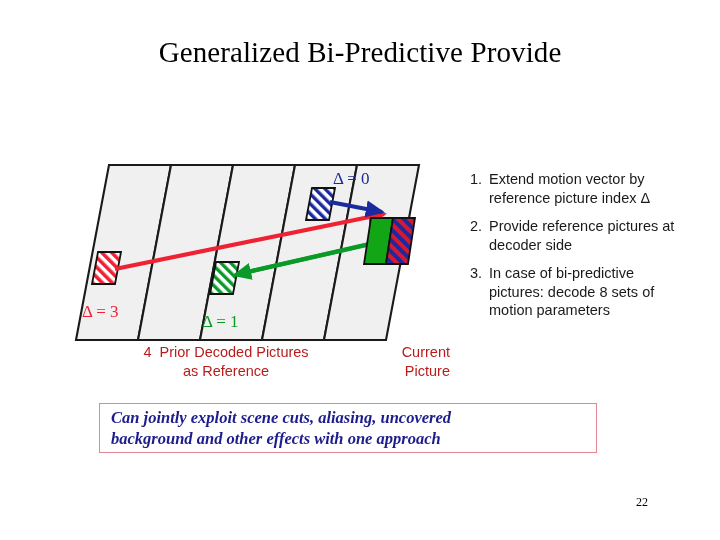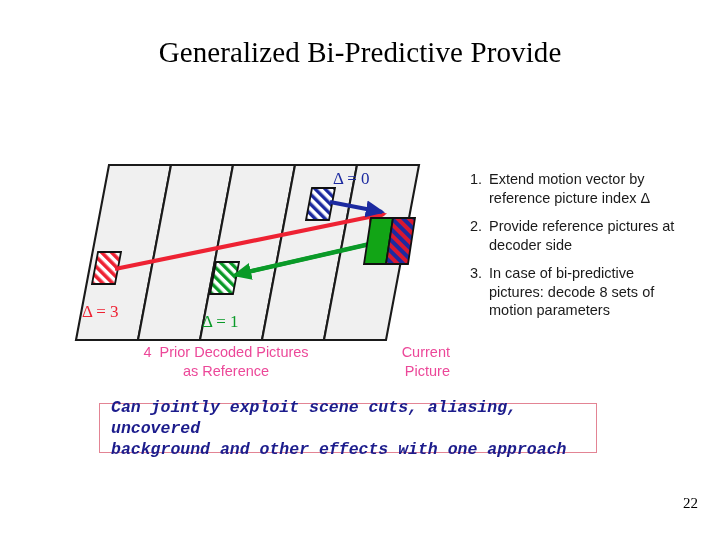--- a/index.html
+++ b/index.html
@@ -40,21 +40,21 @@
     height: 240px;
   }
   #diagram svg { display: block; }
 
   
   .caption {
     position: absolute;
     font-family: "Liberation Sans", sans-serif;
     font-size: 14.5px;
     line-height: 19px;
-    color: #ec4899;
+    color: #b91c1c;
     text-align: center;
     white-space: pre;
   }
   #caption-left  { left: 96px;  top: 343px; width: 260px; }
   #caption-right { left: 350px; top: 343px; width: 100px; text-align: right; }
 
   
   #steps-list {
     position: absolute;
     left: 470px;
@@ -86,38 +86,37 @@
     width: 498px;
     height: 50px;
     box-sizing: border-box;
     border: 1.5px solid #e38494;
     background: #ffffff;
     display: flex;
     align-items: center;
   }
   #callout-text {
     padding: 0 8px 0 11px;
-    font-family: Liberation Mono, monospace;
+    font-family: Liberation Serif, serif;
     font-style: italic;
     font-weight: bold;
     font-size: 16.5px;
     line-height: 21px;
     color: #1c1c8c;
     white-space: pre-line;
   }
 
   
   #page-number {
     position: absolute;
     left: 636px;
     top: 495px;
     font-family: "Liberation Serif", "DejaVu Serif", serif;
-    font-size: 15px;
+    font-size: 12px;
     color: #000000;
-    margin-left: 47px;
   }
 </style>
 </head>
 <body>
 
 <div id="slide-title">
   <span class="tline">Generalized Bi-Predictive Provide</span>
 </div>
 
 <div id="diagram">

